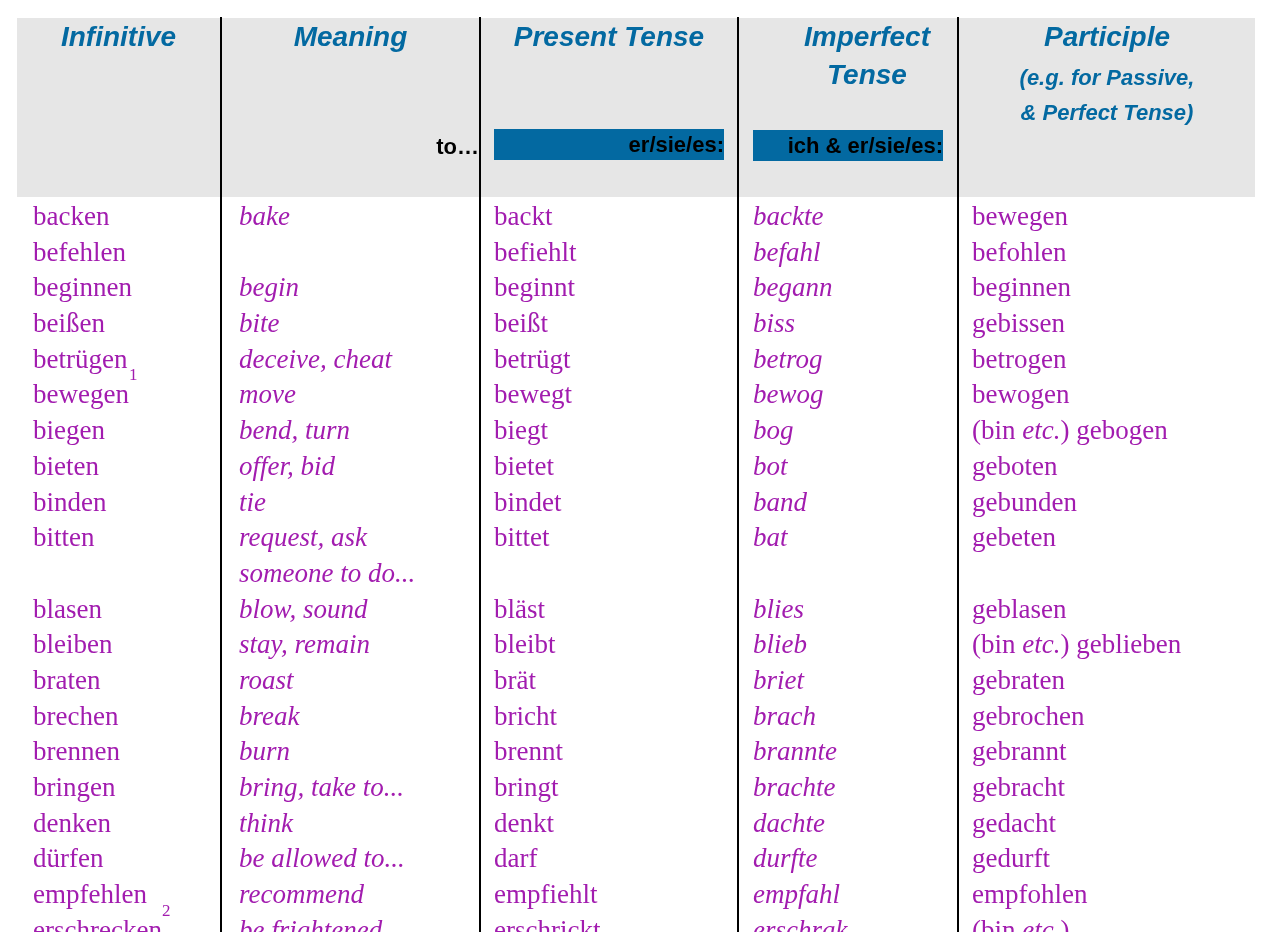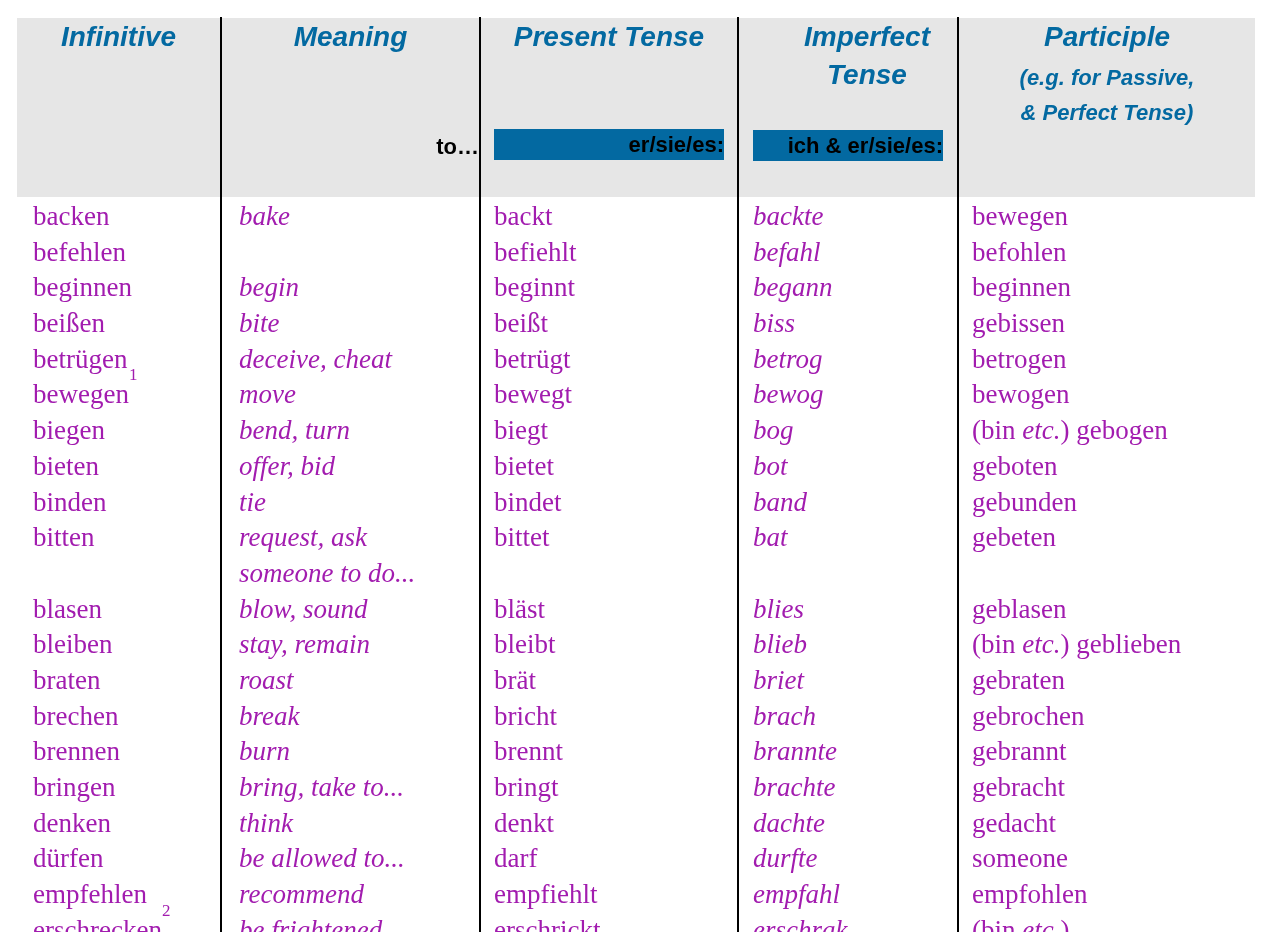--- a/index.html
+++ b/index.html
@@ -177,21 +177,21 @@
     <div class="cell c-mean"><span>think</span><span class="line2"></span></div>
     <div class="cell c-pres">denkt</div>
     <div class="cell c-imp">dachte</div>
     <div class="cell c-part"><span></span><i></i><span>gedacht</span></div>
   </div>
       <div class="row">
     <div class="cell c-inf"><span>dürfen</span><sup></sup></div>
     <div class="cell c-mean"><span>be allowed to...</span><span class="line2"></span></div>
     <div class="cell c-pres">darf</div>
     <div class="cell c-imp">durfte</div>
-    <div class="cell c-part"><span></span><i></i><span>someone</span></div>
+    <div class="cell c-part"><span></span><i></i><span>gedurft</span></div>
   </div>
       <div class="row">
     <div class="cell c-inf"><span>empfehlen</span><sup></sup></div>
     <div class="cell c-mean"><span>recommend</span><span class="line2"></span></div>
     <div class="cell c-pres">empfiehlt</div>
     <div class="cell c-imp">empfahl</div>
     <div class="cell c-part"><span></span><i></i><span>empfohlen</span></div>
   </div>
       <div class="row">
     <div class="cell c-inf"><span>erschrecken</span><sup>2</sup></div>

